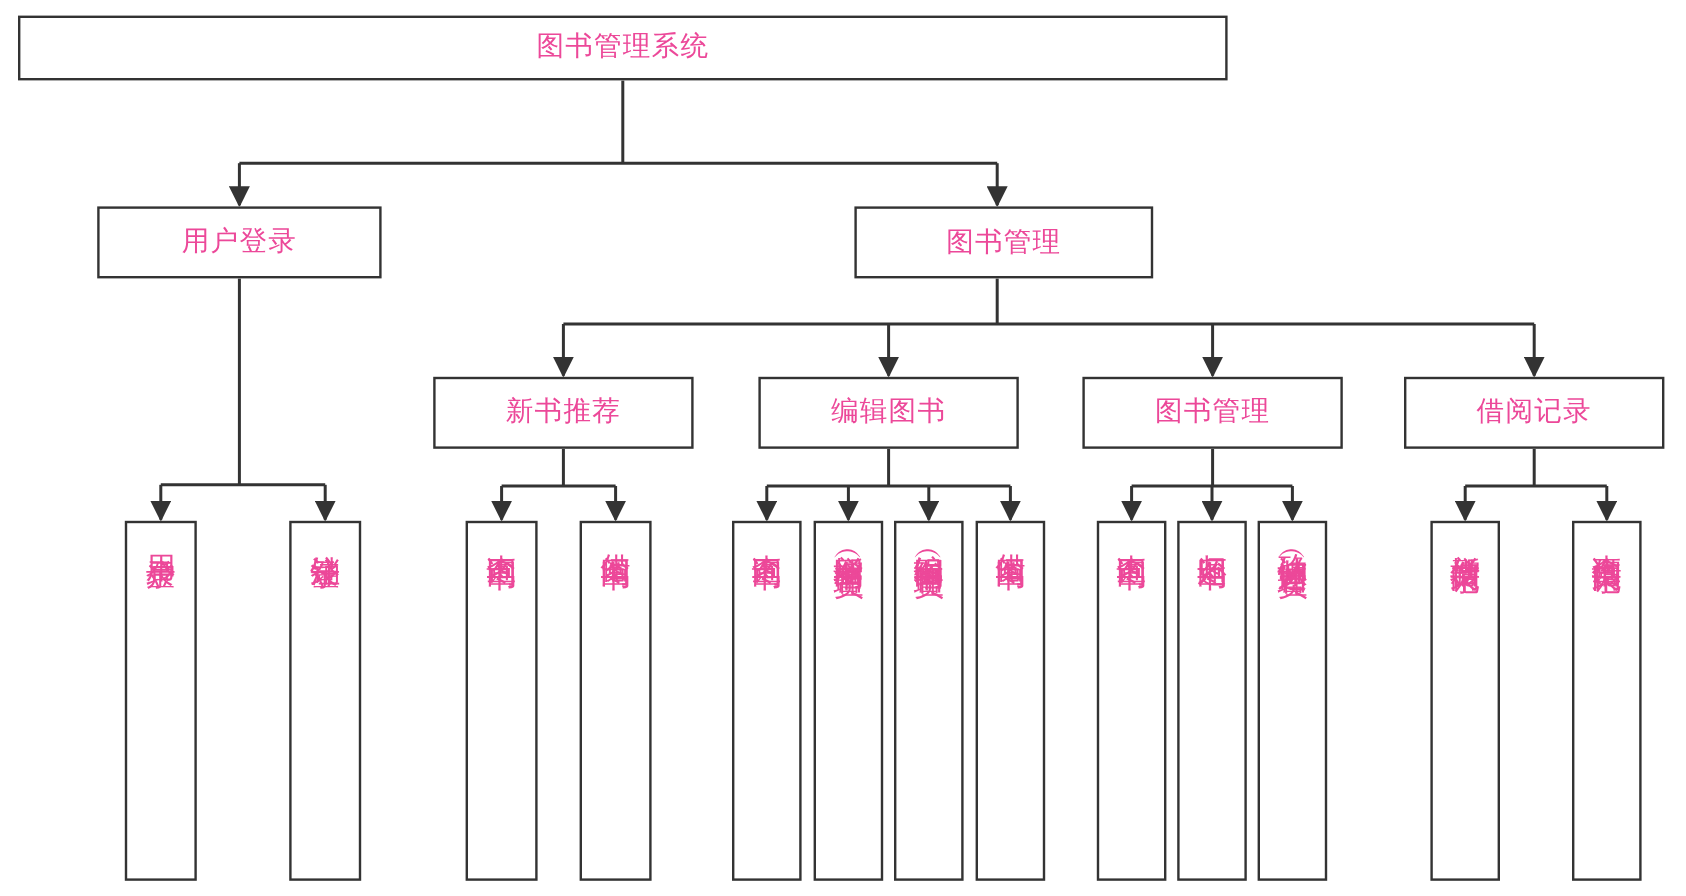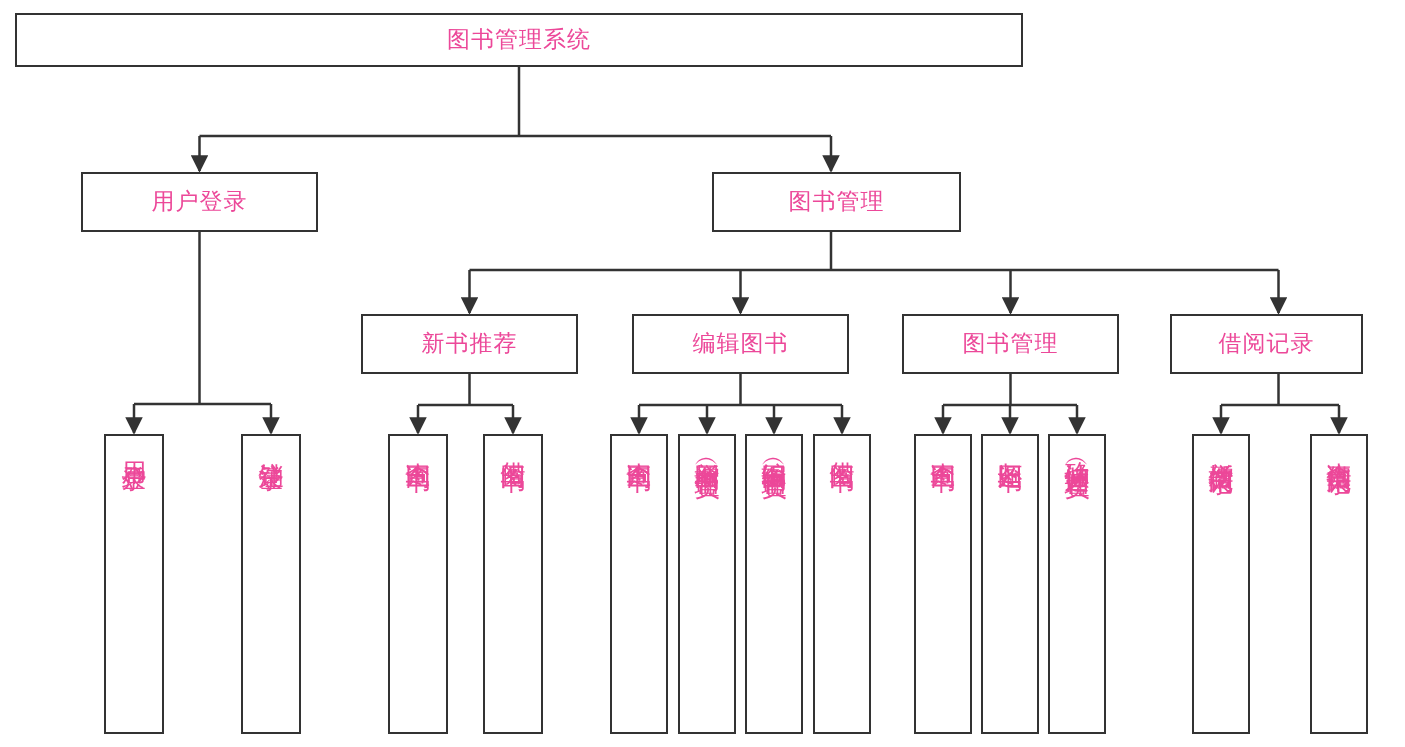--- a/index.html
+++ b/index.html
@@ -132,21 +132,21 @@
       </div>
       <div class="node h" style="left: 361px; top: 314px; width: 217px; height: 60px; text-align: center;">
         <span class="lbl">新书推荐</span>
       </div>
       <div class="node h" style="left: 632px; top: 314px; width: 217px; height: 60px;">
         <span class="lbl">编辑图书</span>
       </div>
       <div class="node h" style="left: 902px; top: 314px; width: 217px; height: 60px;">
         <span class="lbl">图书管理</span>
       </div>
-      <div class="node h" style="left: 1170px; top: 314px; width: 193px; height: 60px;">
+      <div class="node h" style="left: 1170px; top: 314px; width: 217px; height: 60px;">
         <span class="lbl">借阅记录</span>
       </div>
       <div class="node v" style="left: 104px; top: 434px; width: 60px; height: 300px;">
         <span class="lbl">用户登录</span>
       </div>
       <div class="node v" style="left: 241px; top: 434px; width: 60px; height: 300px;">
         <span class="lbl">注销登录</span>
       </div>
       <div class="node v" style="left: 388px; top: 434px; width: 60px; height: 300px;">
         <span class="lbl">查询图书</span>

